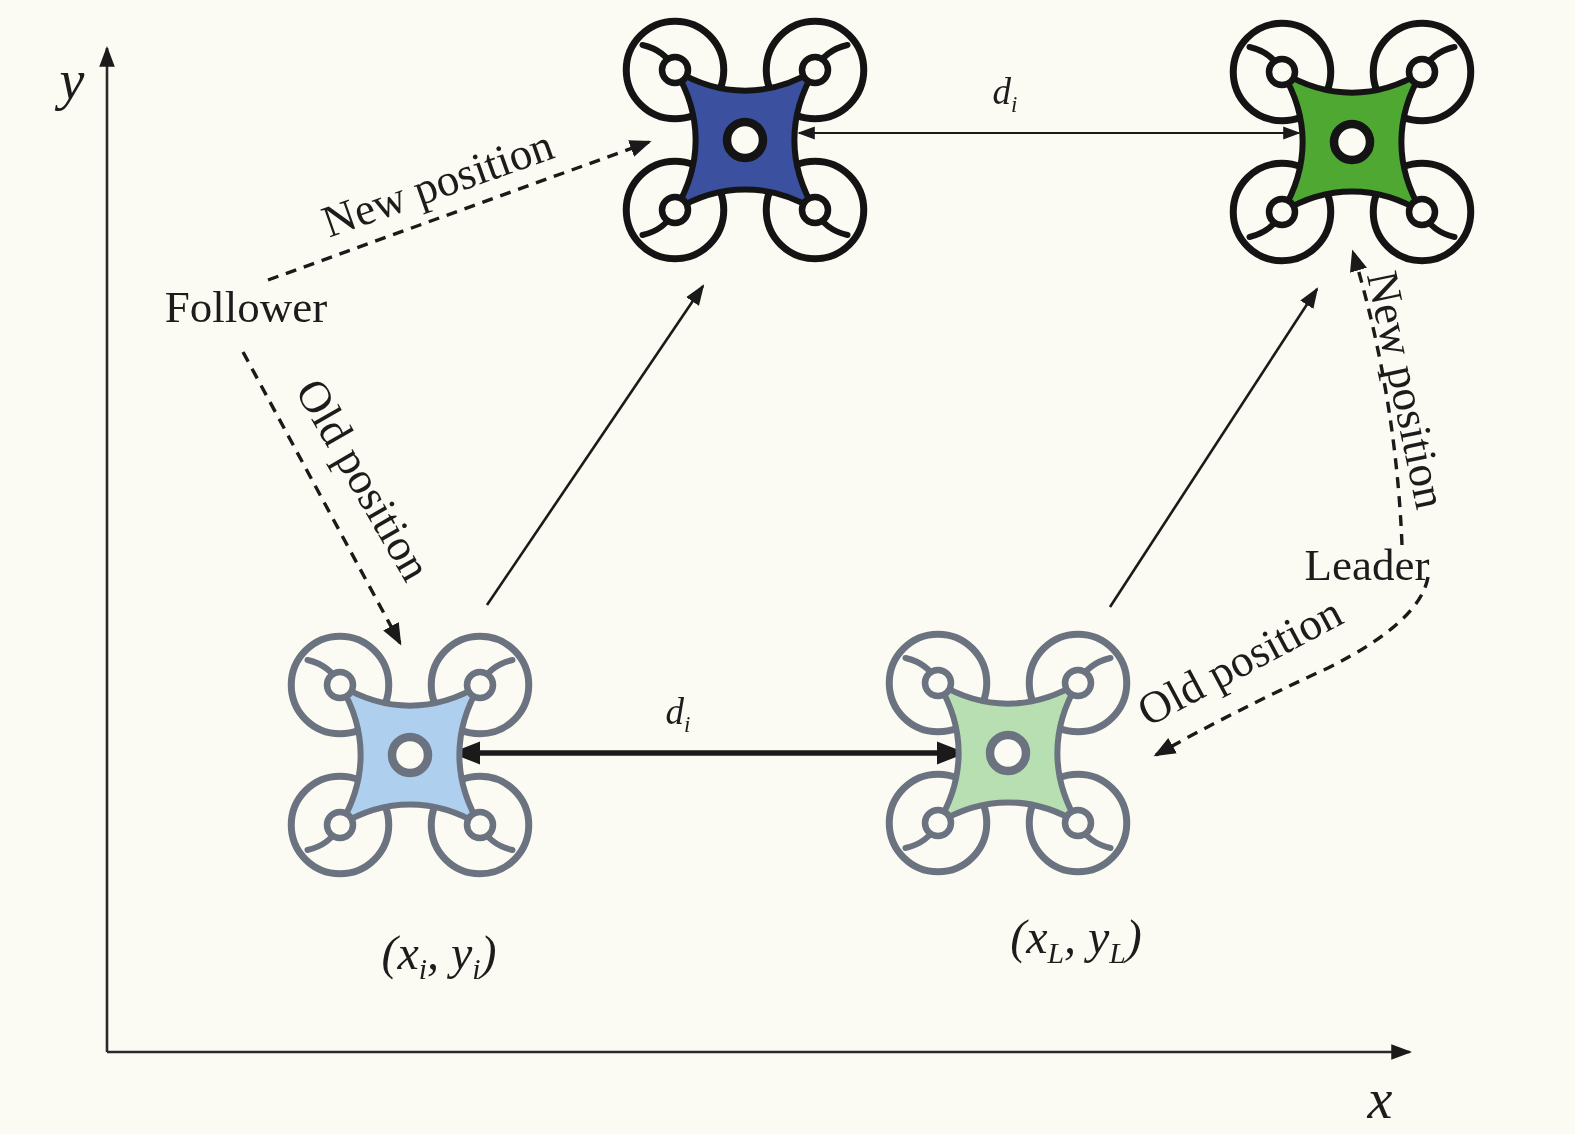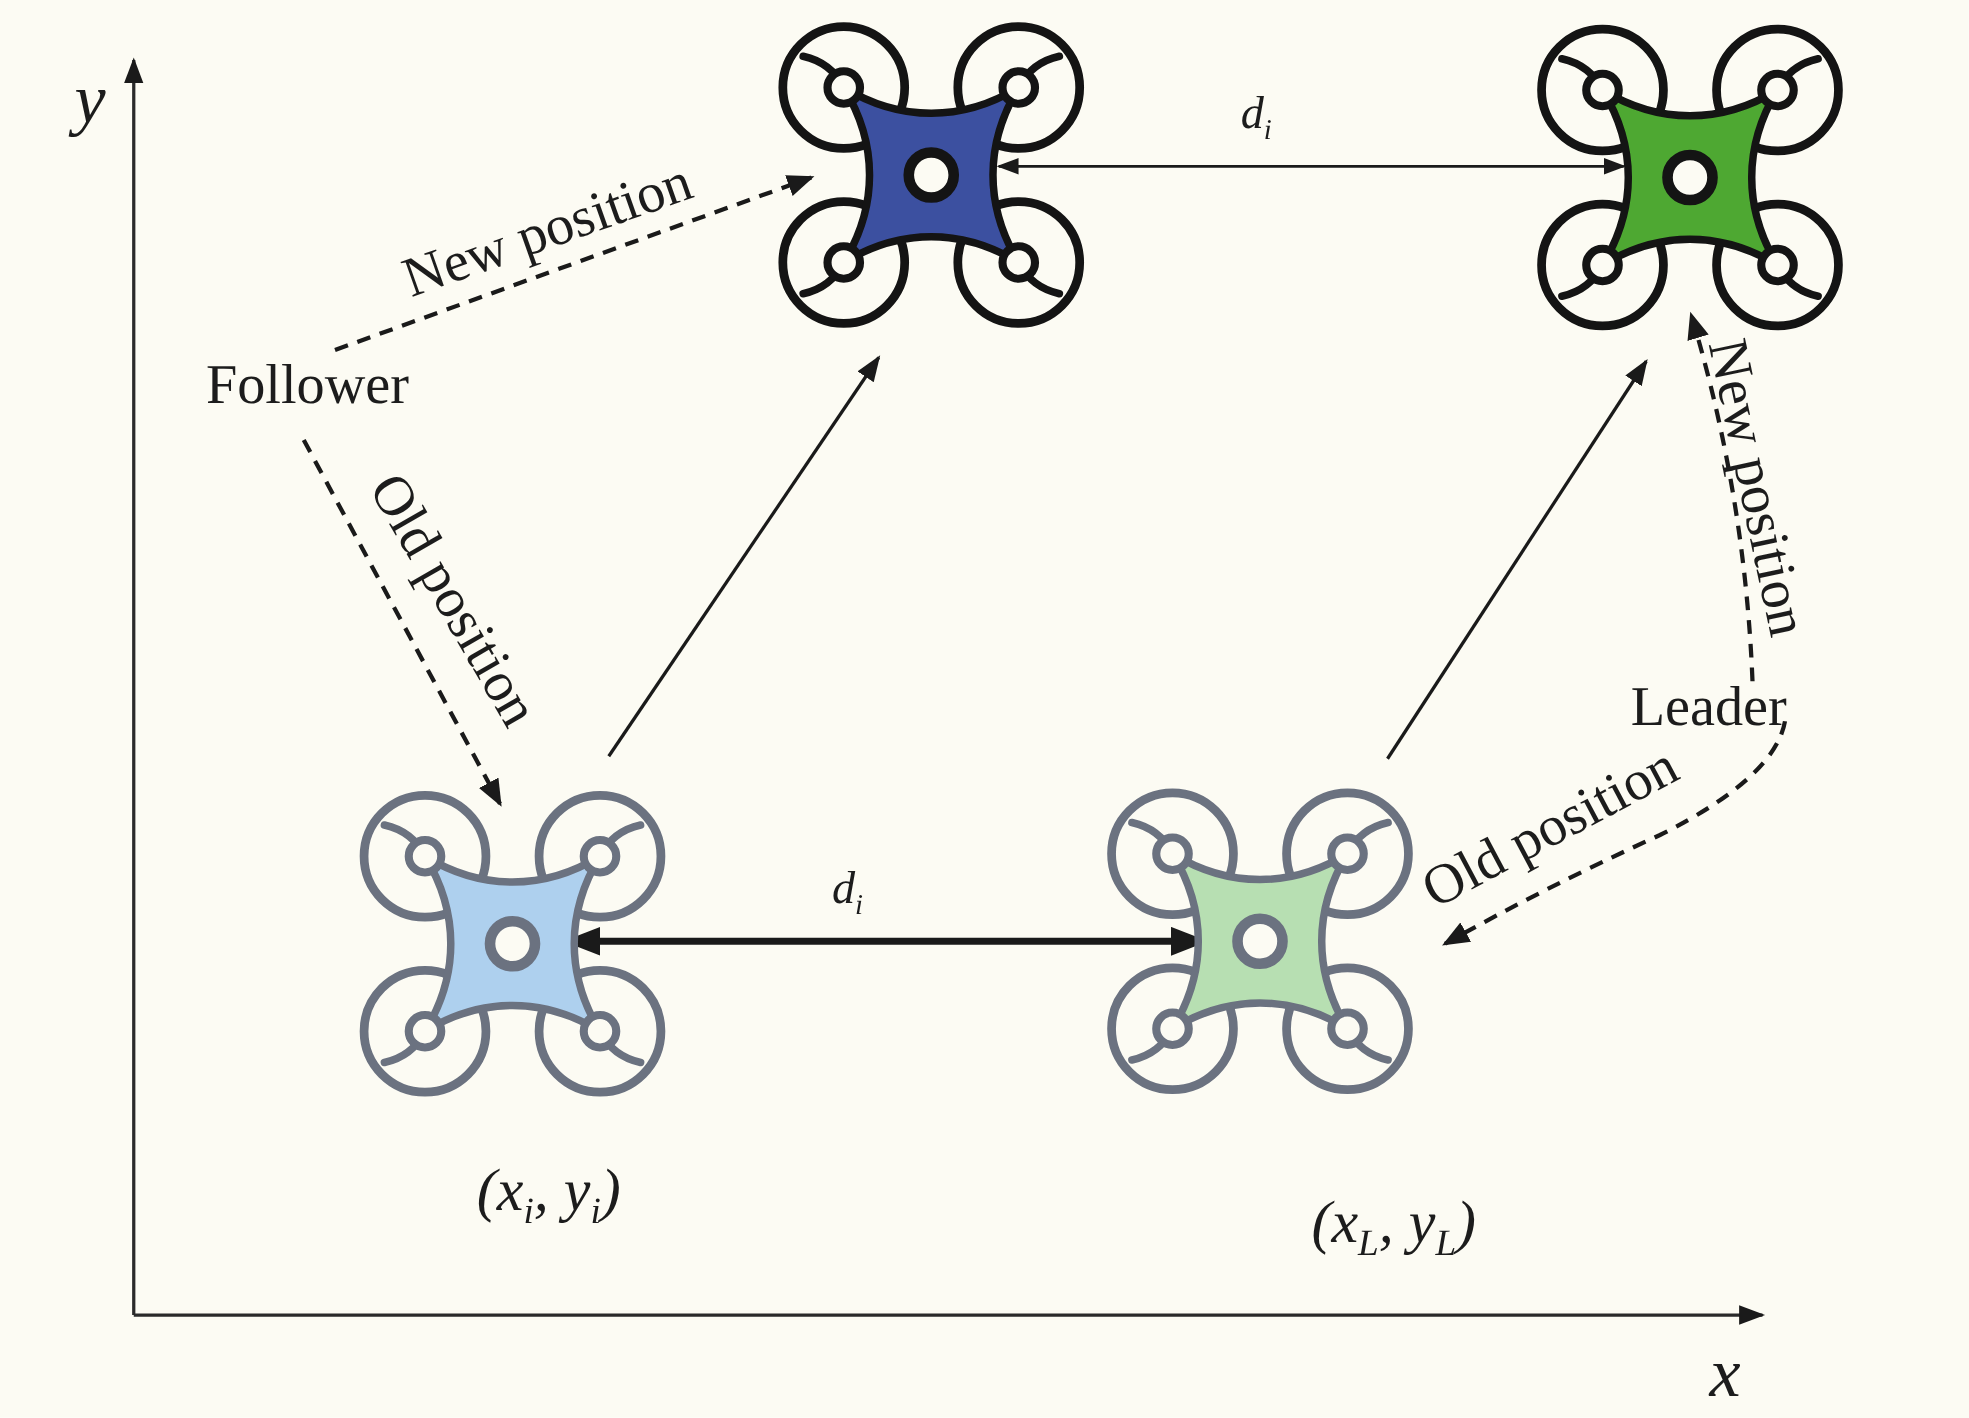--- a/index.html
+++ b/index.html
@@ -96,15 +96,15 @@
 
   <div class="lbl" style="left:438px; top:184px; --r:-19.5deg;">New position</div>
   <div class="lbl" style="left:363px; top:480px; --r:60deg;">Old position</div>
   <div class="lbl" style="left:1406px; top:390px; --r:78deg;">New position</div>
   <div class="lbl" style="left:1240px; top:662px; --r:-28deg;">Old position</div>
 
   <div class="lbl dist-label math" style="left:1005px; top:92px;"><span>d</span><sub>i</sub></div>
   <div class="lbl dist-label math" style="left:678px; top:712px;"><span>d</span><sub>i</sub></div>
 
   <div class="lbl coord-label" style="left:439px; top:925px;margin-top:28px;"><span>(x</span><sub>i</sub><span>, y</span><sub>i</sub><span>)</span></div>
-  <div class="lbl coord-label" style="left:1076px; top:979px;margin-left:39px;"><span>(x</span><sub>L</sub><span>, y</span><sub>L</sub><span>)</span></div>
+  <div class="lbl coord-label" style="left:1076px; top:937px;"><span>(x</span><sub>L</sub><span>, y</span><sub>L</sub><span>)</span></div>
 
 </div>
 
 </body></html>

